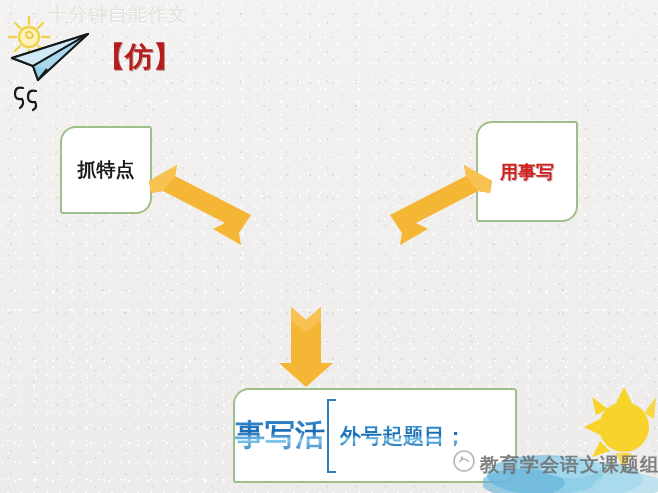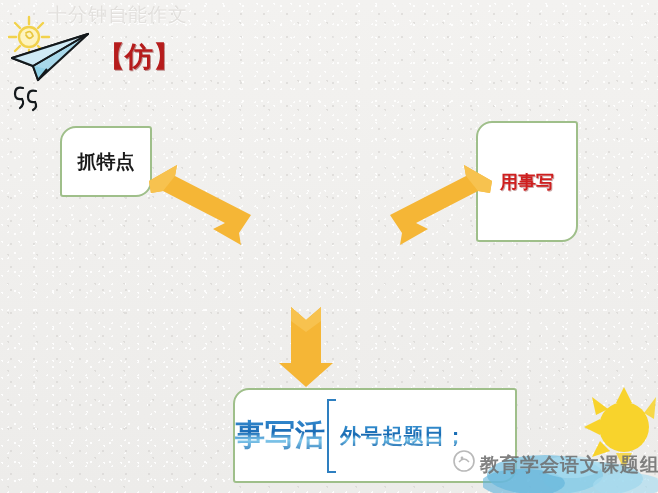--- a/index.html
+++ b/index.html
@@ -74,25 +74,25 @@
   .node-box {
     position: absolute;
     background: #ffffff;
     border: 2px solid #9fbf8a;
     box-sizing: border-box;
     display: flex;
     align-items: center;
     justify-content: center;
   }
   .box-left {
-    left: 60px; top: 126px; width: 92px; height: 71px;
+    left: 60px; top: 126px; width: 92px; height: 88px;
     border-radius: 16px 3px 16px 3px;
   }
   .box-right {
-    left: 476px; top: 121px; width: 102px; height: 121px;
+    left: 476px; top: 121px; width: 102px; height: 101px;
     border-radius: 16px 3px 16px 3px;
   }
   .box-left .node-label {
     font-size: 19px; font-weight: 700; color: #1b1b1b; letter-spacing: 0px;
   }
   .box-right .node-label {
     font-size: 18px; font-weight: 700; color: #cf1f1f;
     text-shadow: 1px 1px 0 rgba(110,10,10,.35);
   }
 

